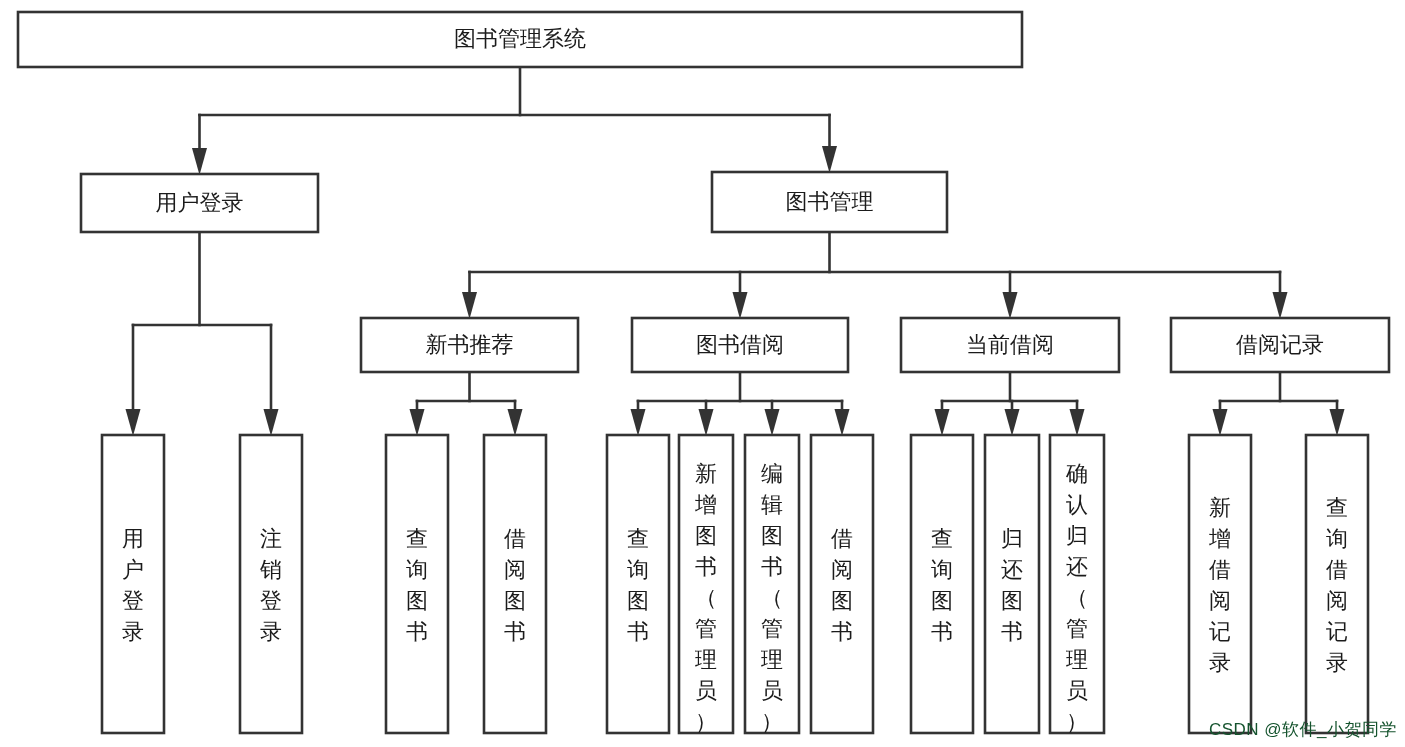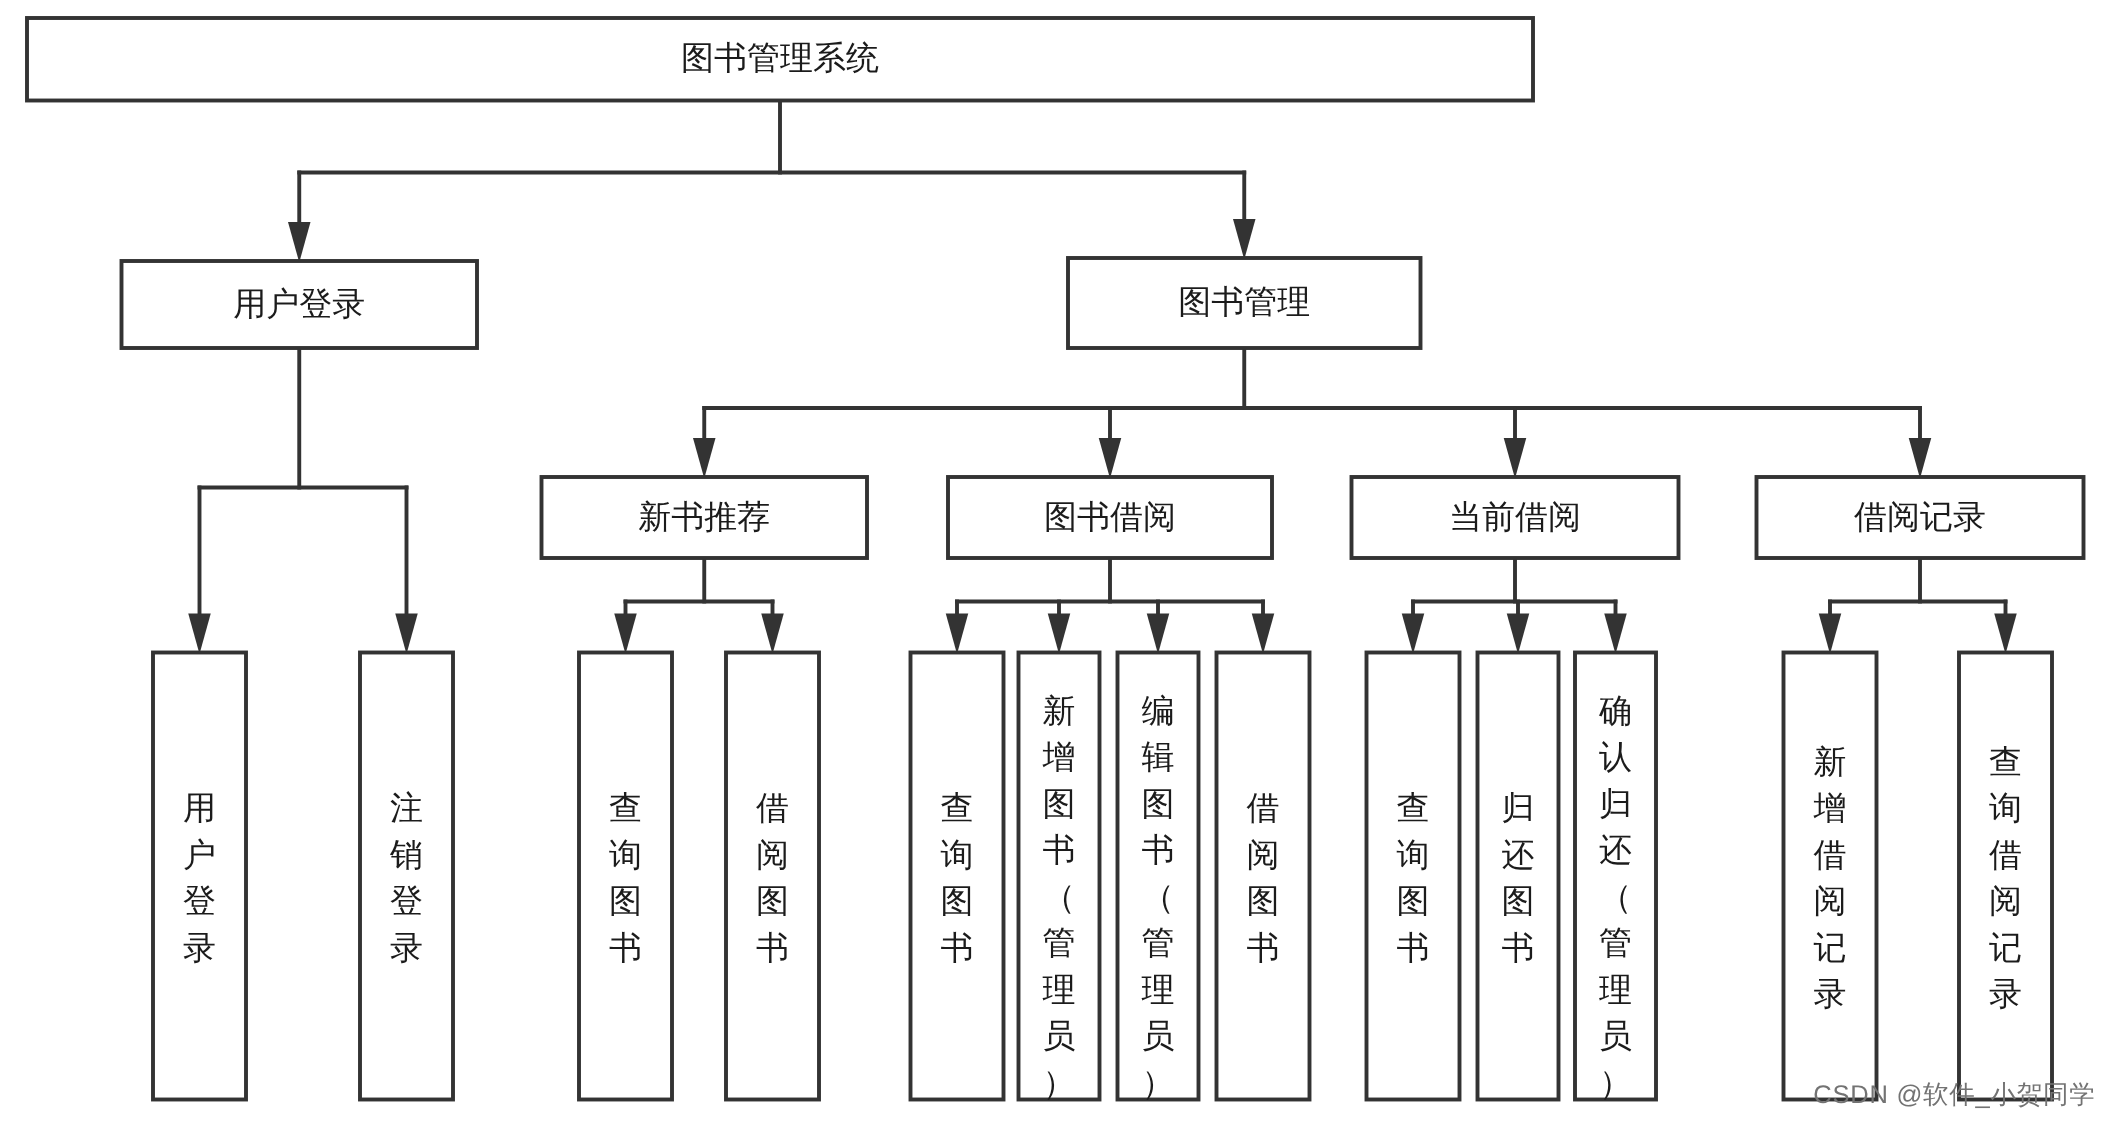--- a/index.html
+++ b/index.html
@@ -54,21 +54,21 @@
     font-size: 22px;
     fill: #1b1b1b;
     text-anchor: middle;
   }
   .watermark {
     position: absolute;
     right: 8px;
     bottom: 6px;
     font-family: "Liberation Sans", "DejaVu Sans", sans-serif;
     font-size: 17px;
-    color: #737373;
+    color: #14532d;
     letter-spacing: 0.5px;
     white-space: nowrap;
     pointer-events: none;
   }
 </style>
 </head>
 <body>
 
 <div id="diagram-root">
   <svg class="diagram-canvas" id="diagram-svg" viewBox="0 0 1405 747" xmlns="http://www.w3.org/2000/svg">

